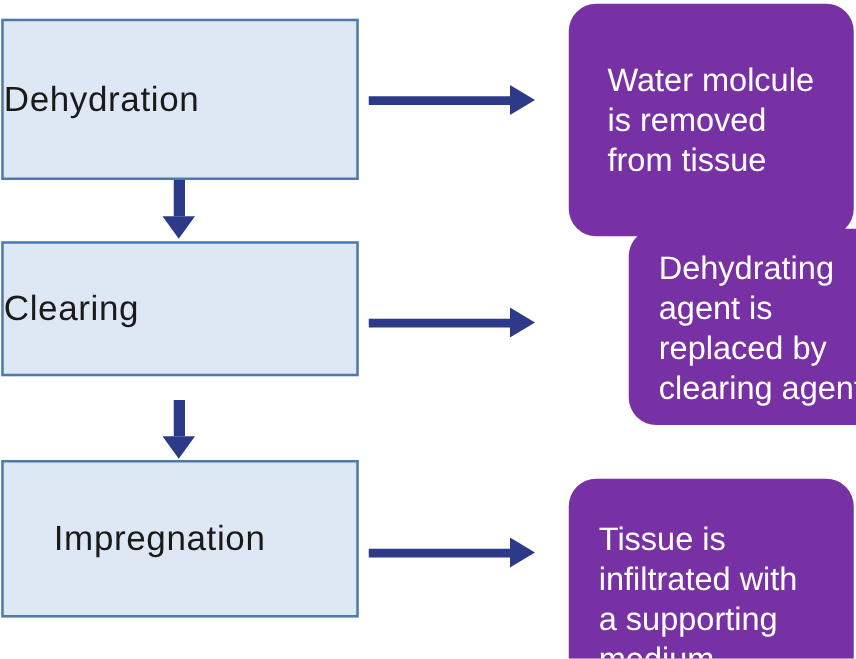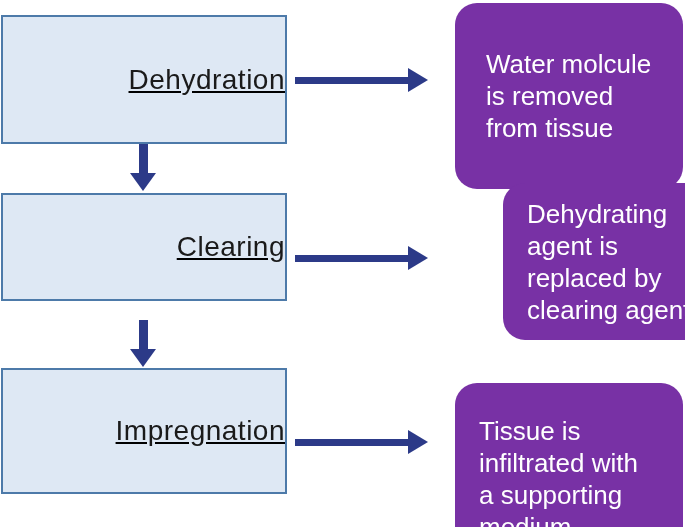--- a/index.html
+++ b/index.html
@@ -19,26 +19,25 @@
   
   .pbox {
     position: absolute;
     left: 1px;
     width: 286px;
     box-sizing: border-box;
     background: var(--process_box_fill, #dee8f4);
     border: 2.5px solid var(--process_box_border, #4d7aa9);
     display: flex;
     align-items: center;
-    justify-content: flex-end;
-    text-decoration: underline;
+    justify-content: flex-start;
   }
   .pbox1 { top: 15px;  height: 129px; }
   .pbox2 { top: 193px; height: 108px; }
-  .pbox3 { top: 368px; height: 126px; }
+  .pbox3 { top: 368px; height: 126px; padding-left: 40px; }
   .plabel {
     font-size: 28px;
     color: var(--label_text, #1a1a1a);
     letter-spacing: 0.5px;
   }
 
   
   .dbox {
     position: absolute;
     left: 455px;

